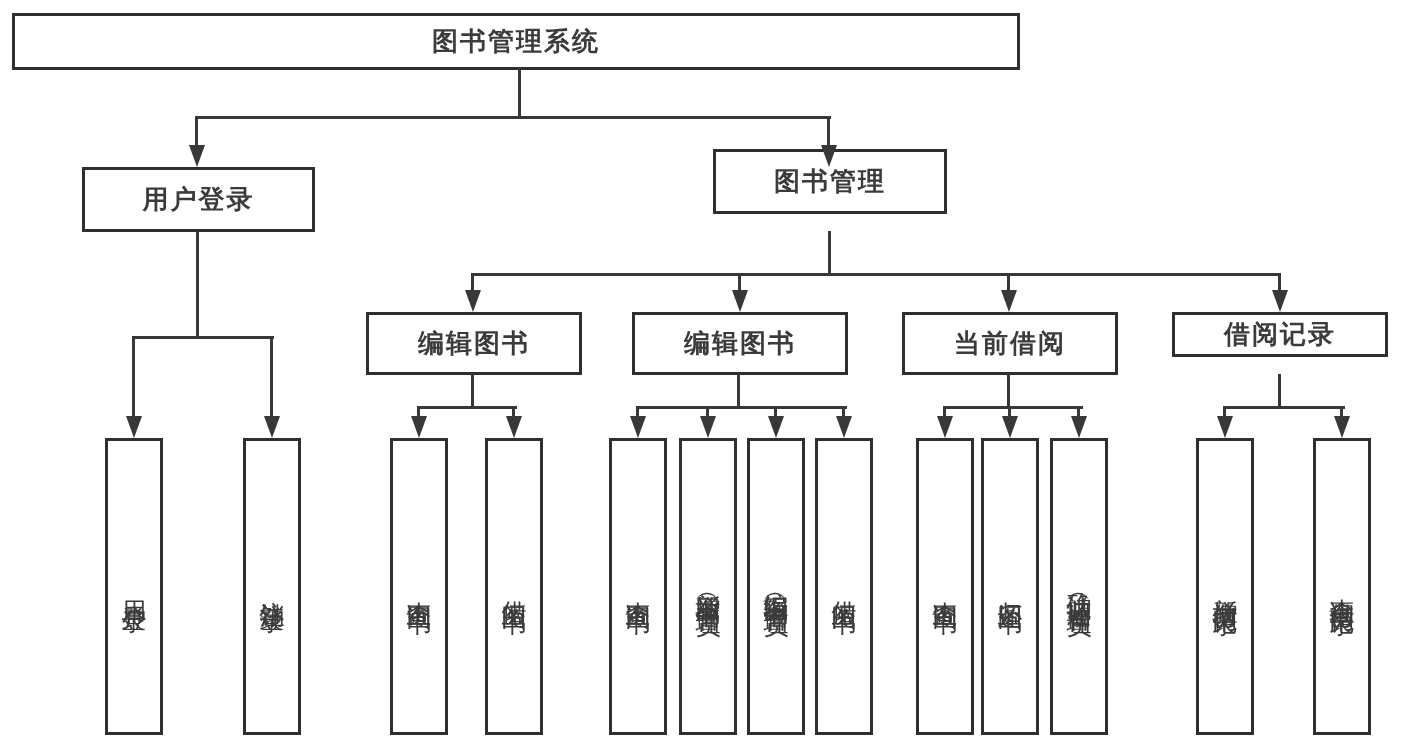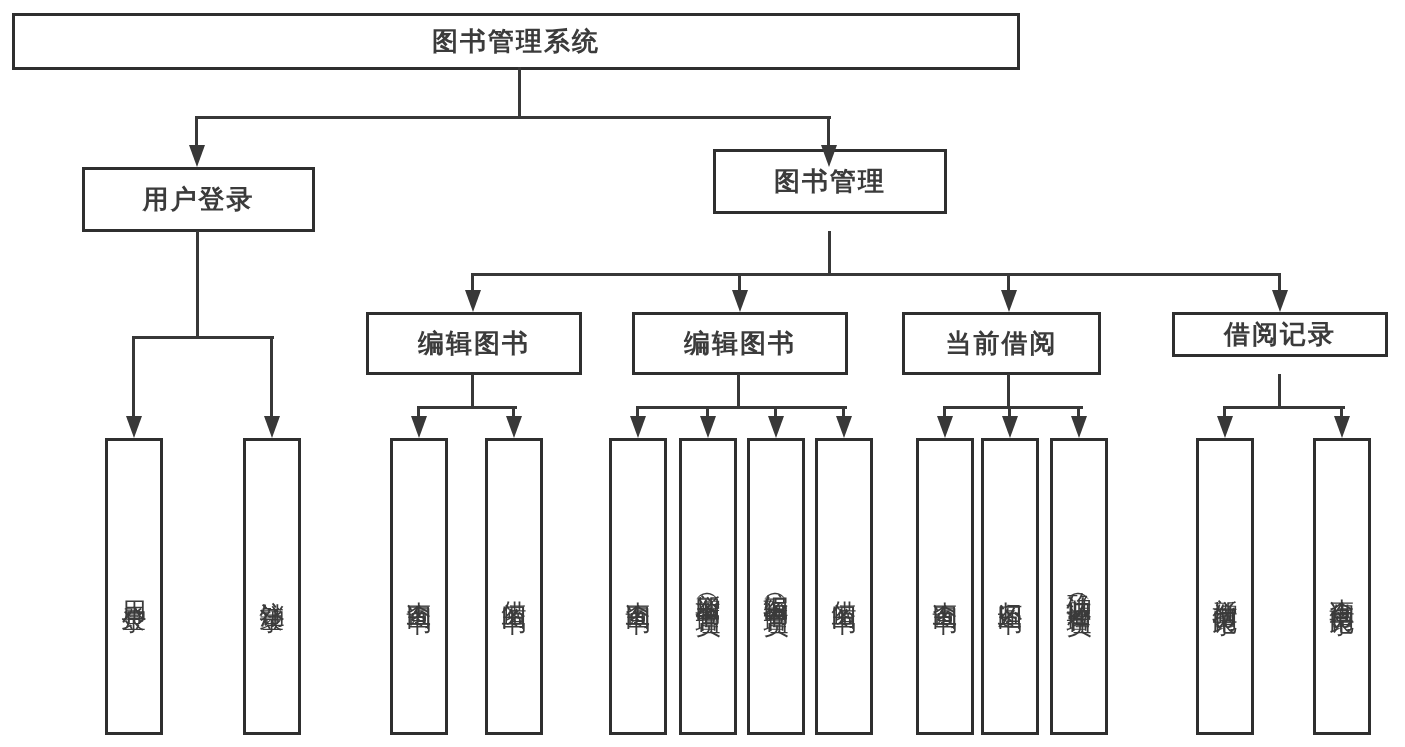--- a/index.html
+++ b/index.html
@@ -46,21 +46,21 @@
   <div class="node" style="left:713px;top:149px;width:234px;height:65px">
     <span class="lbl">图书管理</span>
   </div>
 
   <div class="node" style="left:366px;top:312px;width:216px;height:63px">
     <span class="lbl">编辑图书</span>
   </div>
   <div class="node" style="left:632px;top:312px;width:216px;height:63px">
     <span class="lbl">编辑图书</span>
   </div>
-  <div class="node" style="left:902px;top:312px;width:199px;height:63px">
+  <div class="node" style="left:902px;top:312px;width:216px;height:63px">
     <span class="lbl">当前借阅</span>
   </div>
   <div class="node" style="left:1172px;top:312px;width:216px;height:45px">
     <span class="lbl">借阅记录</span>
   </div>
 
   <div class="node v" style="left:105px;top:438px;width:58px;height:297px">
     <span class="lbl">用户登录</span>
   </div>
   <div class="node v" style="left:243px;top:438px;width:58px;height:297px">

